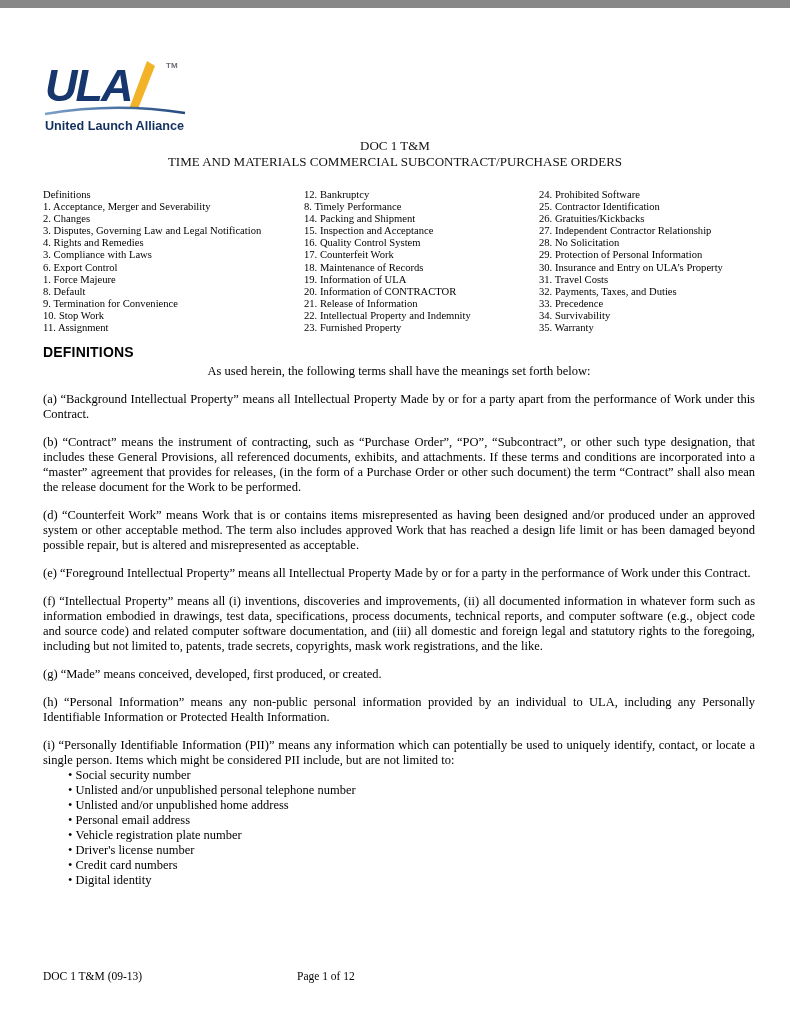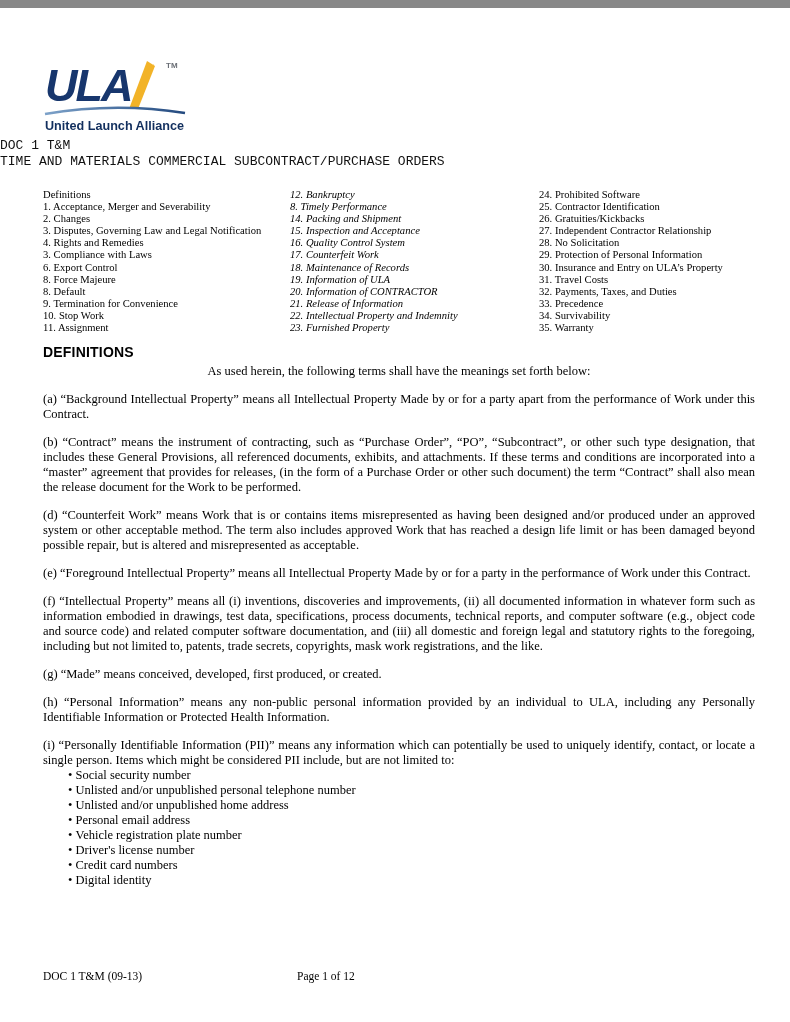--- a/index.html
+++ b/index.html
@@ -14,34 +14,34 @@
     color: #000;
   }
 
   
   .logo { position: absolute; left: 44px; top: 46px; width: 142px; height: 80px; }
   .logo svg { display: block; width: 100%; height: 100%; }
 
   
   .doc-header {
     position: absolute; top: 130px; left: 0; right: 0;
-    text-align: left;
-    font-family: Liberation Mono, monospace;
+    text-align: center;
+    font-family: Liberation Serif, serif;
     font-size: 13px; line-height: 16px; color: #111;
   }
 
   
   .index {
     position: absolute; top: 181px; left: 0; width: 790px;
     font-family: "Liberation Serif", serif;
     font-size: 10.6px; line-height: 12.1px; color: #000;
   }
   .index-col { position: absolute; top: 0; white-space: nowrap; }
   .index-col.c1 { left: 43px;  width: 255px; }
-  .index-col.c2 { left: 290px; width: 240px; font-style: italic; }
+  .index-col.c2 { left: 304px; width: 240px; }
   .index-col.c3 { left: 539px; width: 230px; }
   .index-col div { height: 12.1px; }
 
   
   .content {
     position: absolute; top: 336px; left: 43px; width: 712px;
     font-family: "Liberation Serif", serif;
     font-size: 12.5px; line-height: 15px; color: #000;
   }
   .content h2 {
@@ -96,21 +96,21 @@
   <div class="index">
     <div class="index-col c1">
 
     <div>Definitions</div>
         <div>1. Acceptance, Merger and Severability</div>
         <div>2. Changes</div>
         <div>3. Disputes, Governing Law and Legal Notification</div>
         <div>4. Rights and Remedies</div>
         <div>3. Compliance with Laws</div>
         <div>6. Export Control</div>
-        <div>8. Force Majeure</div>
+        <div>1. Force Majeure</div>
         <div>8. Default</div>
         <div>9. Termination for Convenience</div>
         <div>10. Stop Work</div>
         <div>11. Assignment</div>
       </div>
     <div class="index-col c2">
 
     <div>12. Bankruptcy</div>
         <div>8. Timely Performance</div>
         <div>14. Packing and Shipment</div>

